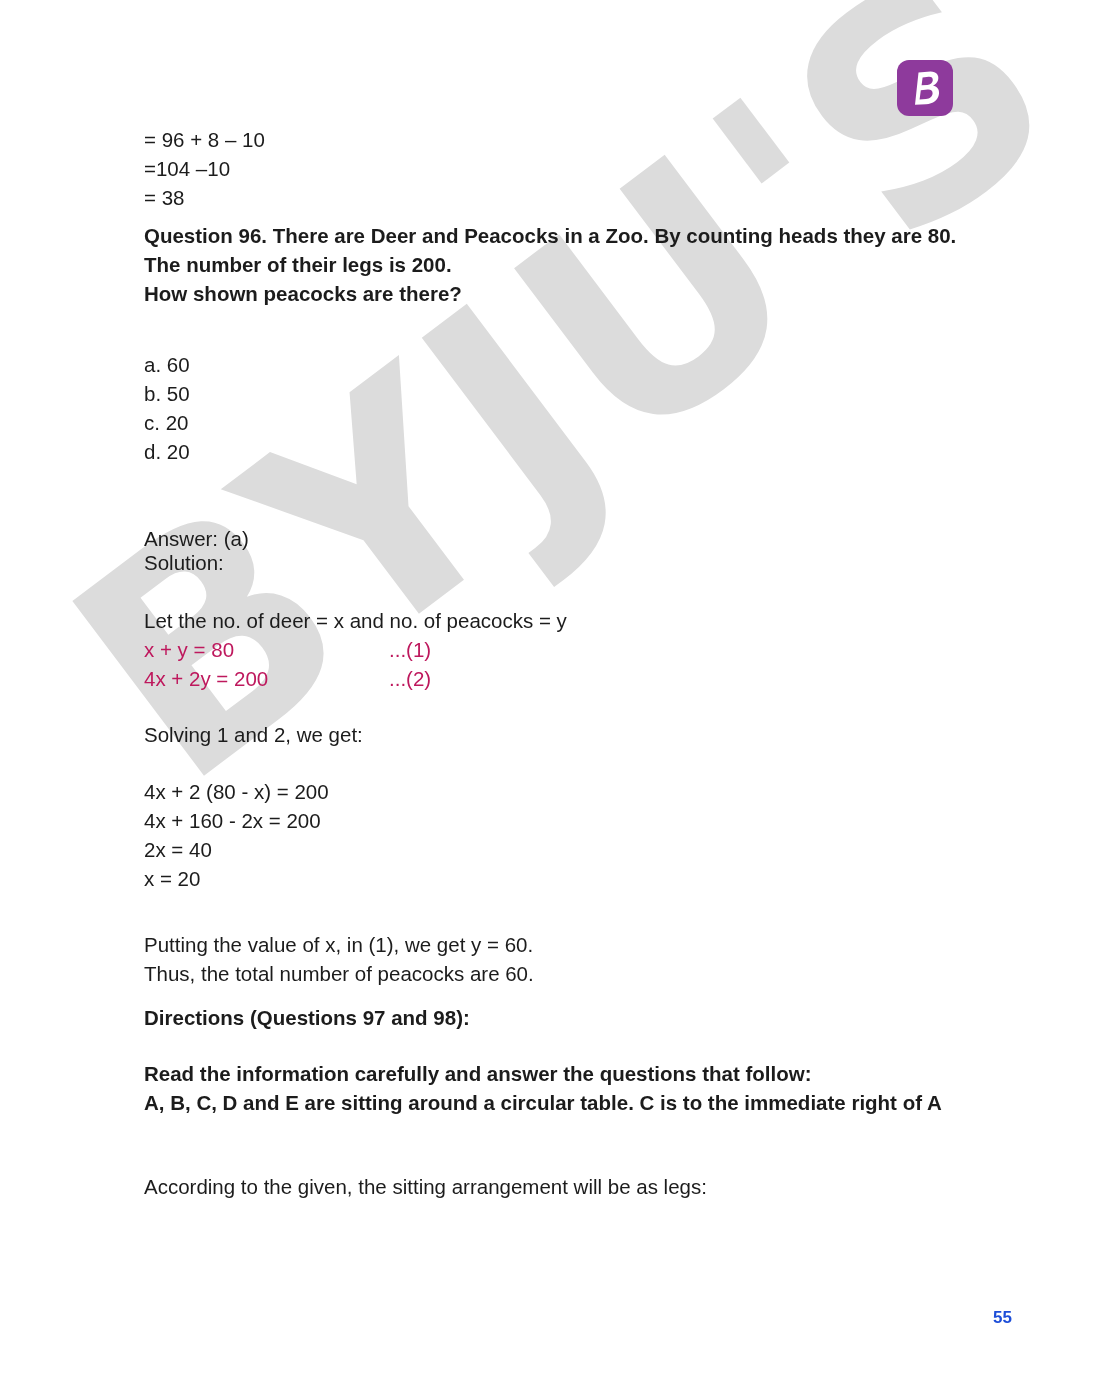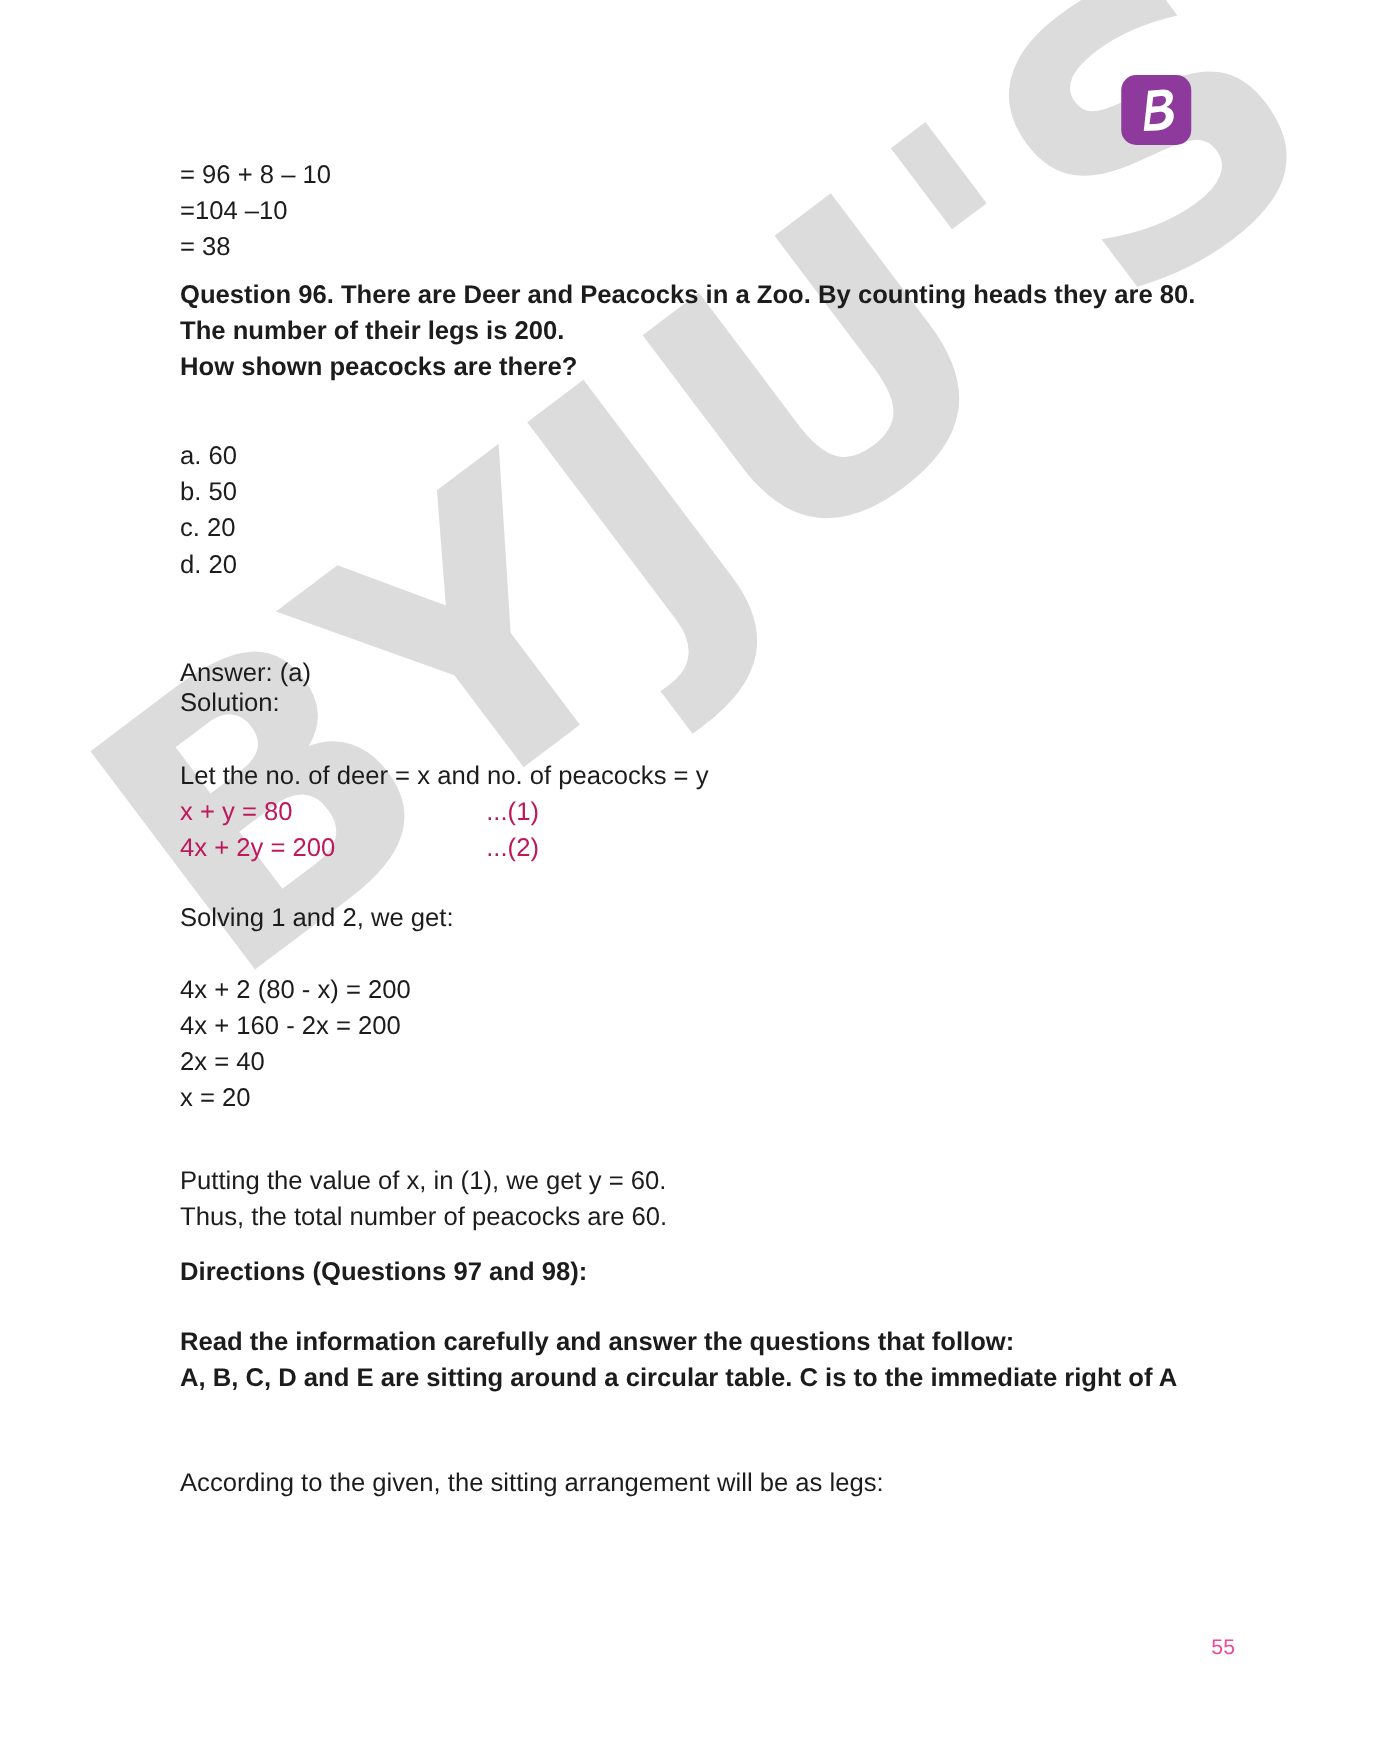--- a/index.html
+++ b/index.html
@@ -102,25 +102,26 @@
     width: 245px;
     flex: 0 0 245px;
   }
   .eqline .eq-ref {
     flex: 0 0 auto;
   }
 
   
   .page-number {
     position: absolute;
-    right: 112px;
+    right: 88px;
     bottom: 72px;
     font-size: 17px;
-    color: #ec4899;
+    color: #1d4ed8;
     z-index: 2;
+    font-weight: bold;
   }
 </style>
 </head>
 <body>
 
 <div class="page">
 
   <div class="watermark-layer">
     <div class="watermark-text">BYJU'S</div>
   </div>

